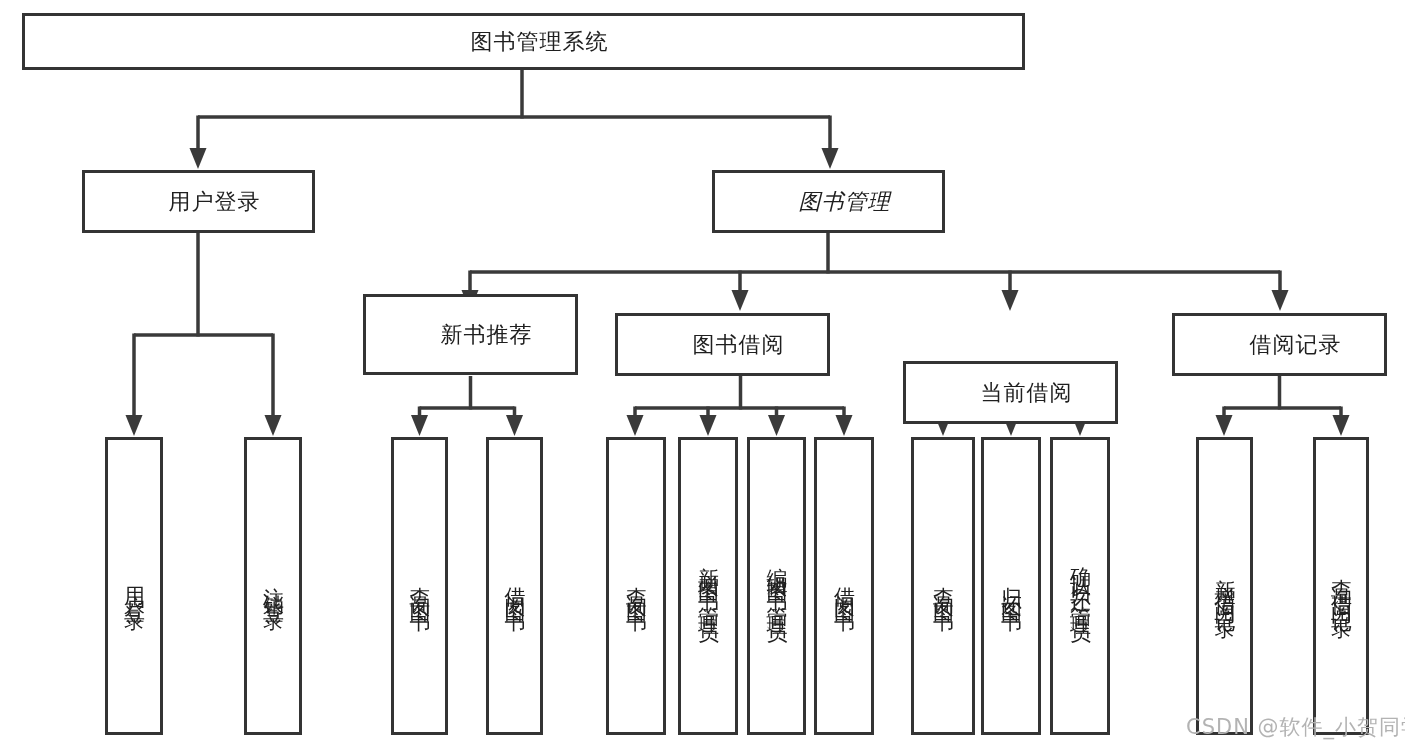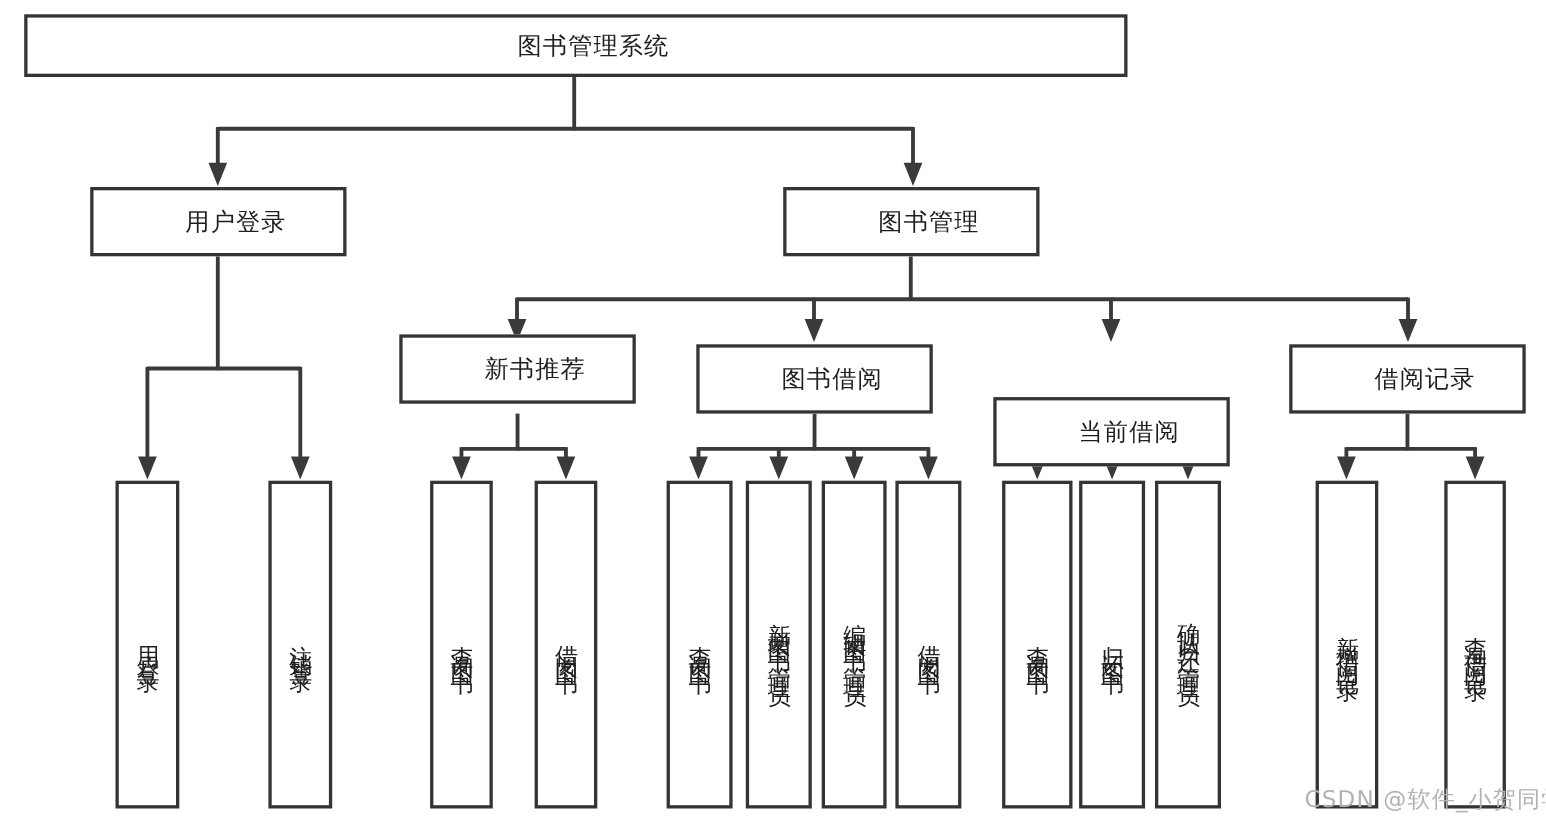--- a/index.html
+++ b/index.html
@@ -131,24 +131,24 @@
     <line x1="1224" y1="408" x2="1341" y2="408"></line>
     <line x1="1224" y1="406.5" x2="1224" y2="419"></line>
     <polygon points="1215.5,415 1232.5,415 1224,436"></polygon>
     <line x1="1341" y1="406.5" x2="1341" y2="419"></line>
     <polygon points="1332.5,415 1349.5,415 1341,436"></polygon>
   </svg>
 
   <div class="box h" style="left:22px; top:13px; width:1003px; height:57px;">图书管理系统</div>
 
   <div class="box h" style="left:82px; top:170px; width:233px; height:63px;">用户登录</div>
-  <div class="box h" style="left:712px; top:170px; width:233px; height:63px;">图书管理</div>
+  <div class="box h" style="left:712px; top:170px; width:233px; height:63px;font-style:italic;">图书管理</div>
 
-  <div class="box h" style="left:363px; top:304px; width:215px; height:63px;">新书推荐</div>
-  <div class="box h" style="left:633px; top:313px; width:215px; height:63px;">图书借阅</div>
+  <div class="box h" style="left:363px; top:294px; width:215px; height:81px;">新书推荐</div>
+  <div class="box h" style="left:615px; top:313px; width:215px; height:63px;">图书借阅</div>
   <div class="box h" style="left:903px; top:313px; width:215px; height:63px;margin-top:48px;">当前借阅</div>
   <div class="box h" style="left:1172px; top:313px; width:215px; height:63px;">借阅记录</div>
 
   <div class="box v" style="left:105px; top:437px; width:58px; height:298px;">用户登录</div>
   <div class="box v" style="left:244px; top:437px; width:58px; height:298px;">注销登录</div>
 
   <div class="box v" style="left:391px; top:437px; width:57px; height:298px;">查询图书</div>
   <div class="box v" style="left:486px; top:437px; width:57px; height:298px;">借阅图书</div>
 
   <div class="box v" style="left:606px; top:437px; width:60px; height:298px;">查询图书</div>

